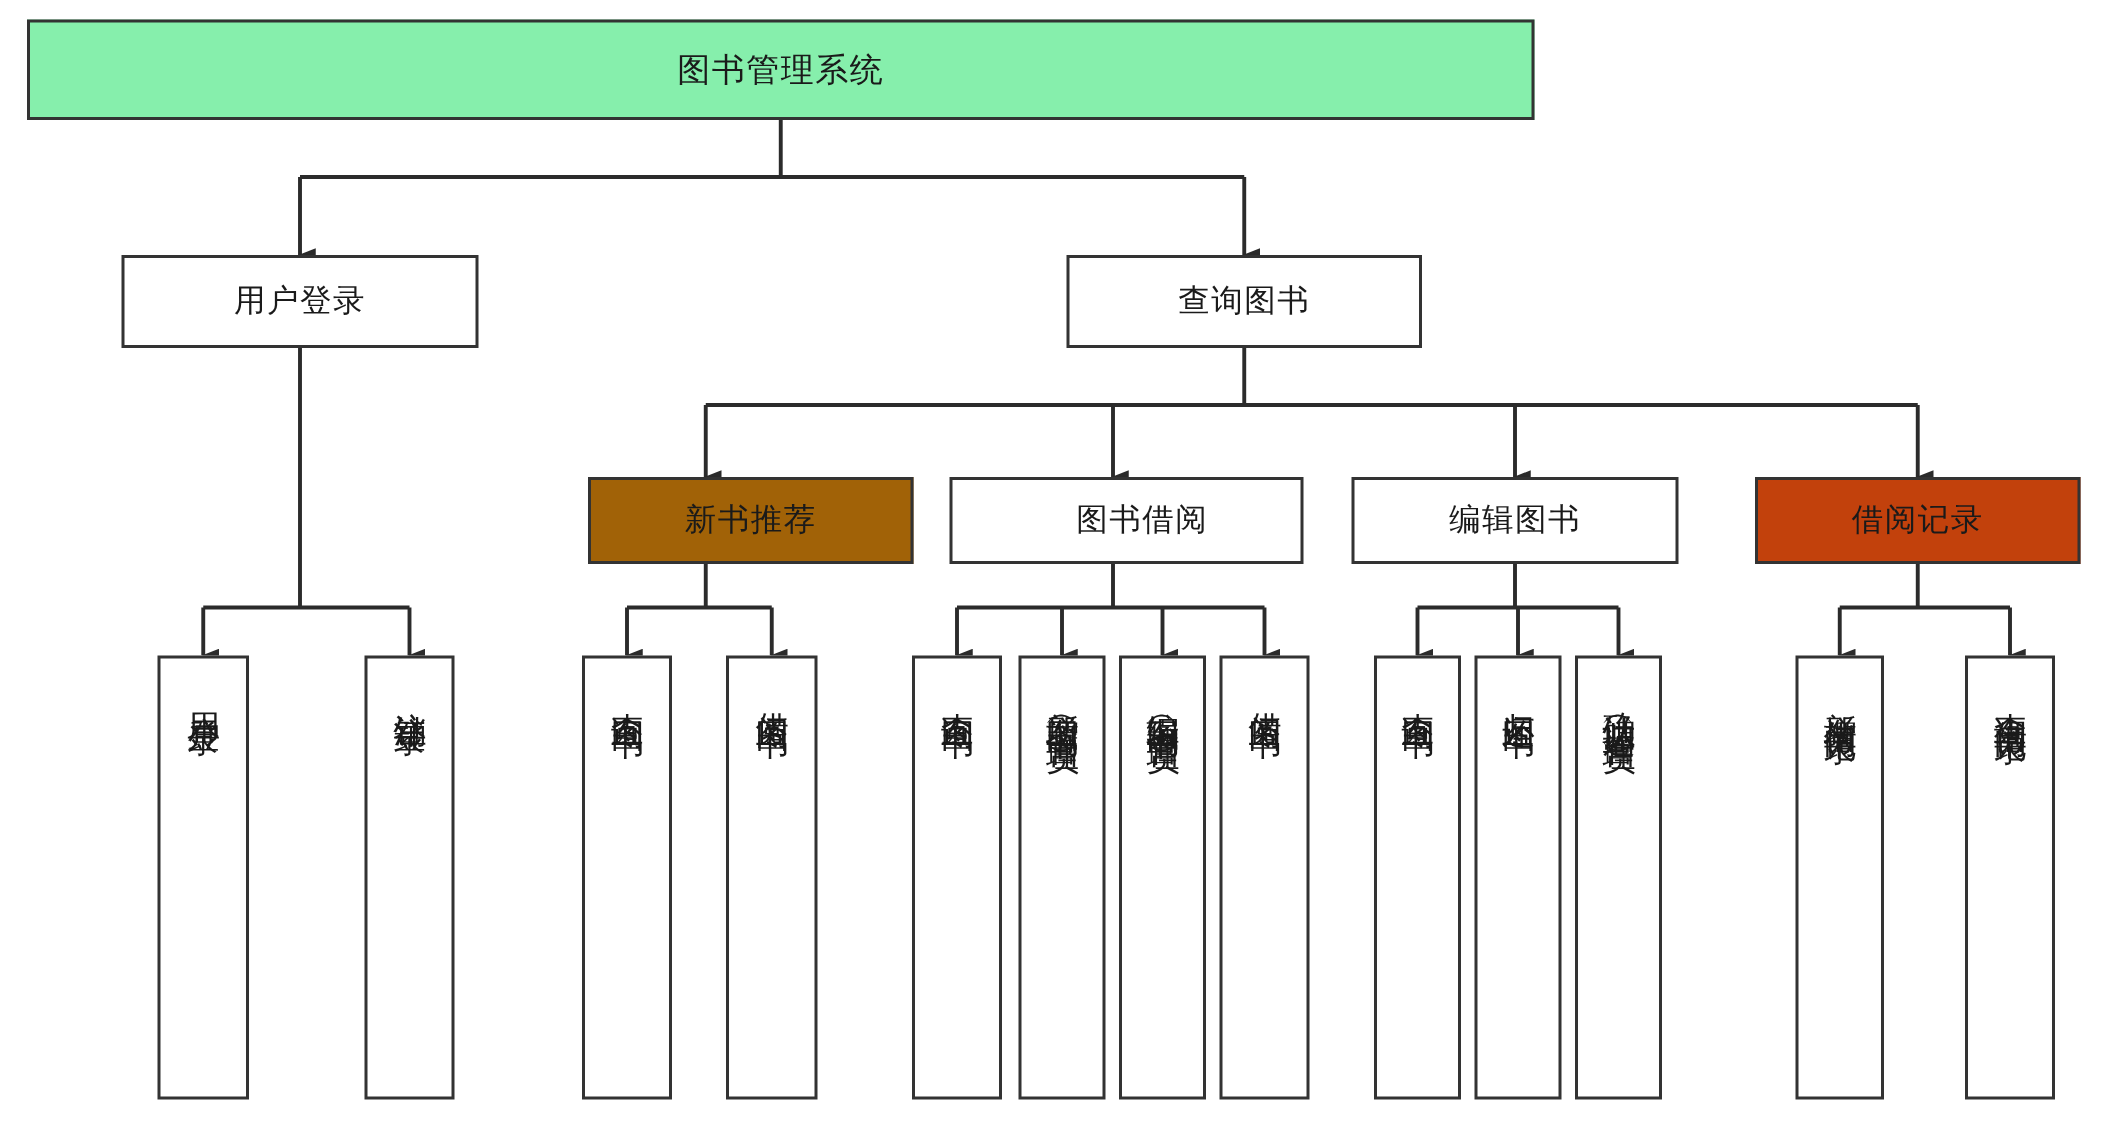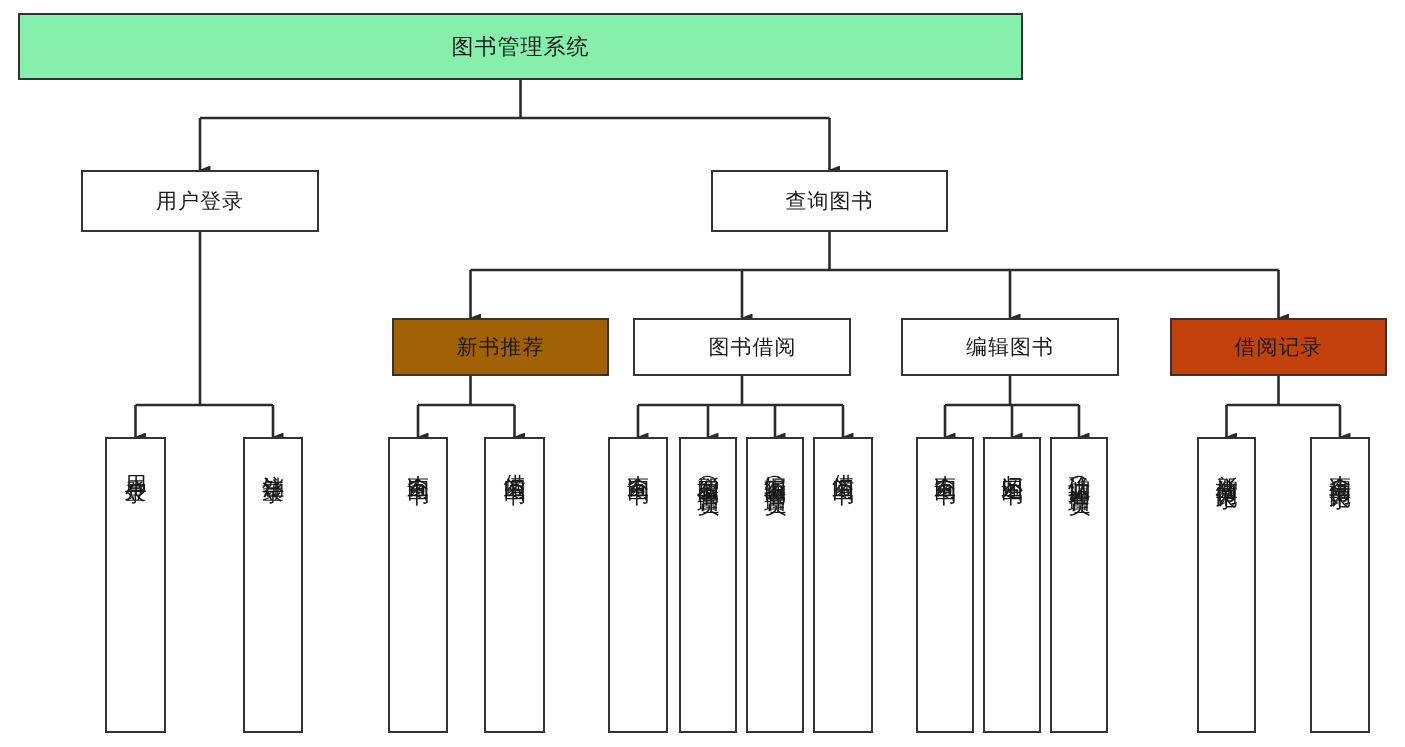--- a/index.html
+++ b/index.html
@@ -118,21 +118,21 @@
       </div>
       <div class="node mid" style="left: 81px; top: 170px; width: 238px; height: 62px; border-color: rgb(51, 51, 51); background: rgb(255, 255, 255);">
         <span class="lbl">用户登录</span>
       </div>
       <div class="node mid" style="left: 711px; top: 170px; width: 237px; height: 62px; border-color: rgb(51, 51, 51); background: rgb(255, 255, 255);">
         <span class="lbl">查询图书</span>
       </div>
       <div class="node mid" style="left: 362px; top: 318px; width: 217px; height: 58px; border-color: rgb(51, 51, 51); background: #a16207; margin-left: 30px;">
         <span class="lbl">新书推荐</span>
       </div>
-      <div class="node mid" style="left: 633px; top: 318px; width: 218px; height: 58px; border-color: rgb(51, 51, 51); background: rgb(255, 255, 255); padding-left: 21px;">
+      <div class="node mid" style="left: 633px; top: 318px; width: 236px; height: 58px; border-color: rgb(51, 51, 51); background: rgb(255, 255, 255); padding-left: 21px;">
         <span class="lbl">图书借阅</span>
       </div>
       <div class="node mid" style="left: 901px; top: 318px; width: 218px; height: 58px; border-color: rgb(51, 51, 51); background: rgb(255, 255, 255);">
         <span class="lbl">编辑图书</span>
       </div>
       <div class="node mid" style="left: 1170px; top: 318px; width: 217px; height: 58px; border-color: rgb(51, 51, 51); background: #c2410c;">
         <span class="lbl">借阅记录</span>
       </div>
       <div class="node leaf" style="left: 105px; top: 437px; width: 61px; height: 296px; border-color: rgb(51, 51, 51); background: rgb(255, 255, 255);">
         <span class="lbl">用户登录</span>

